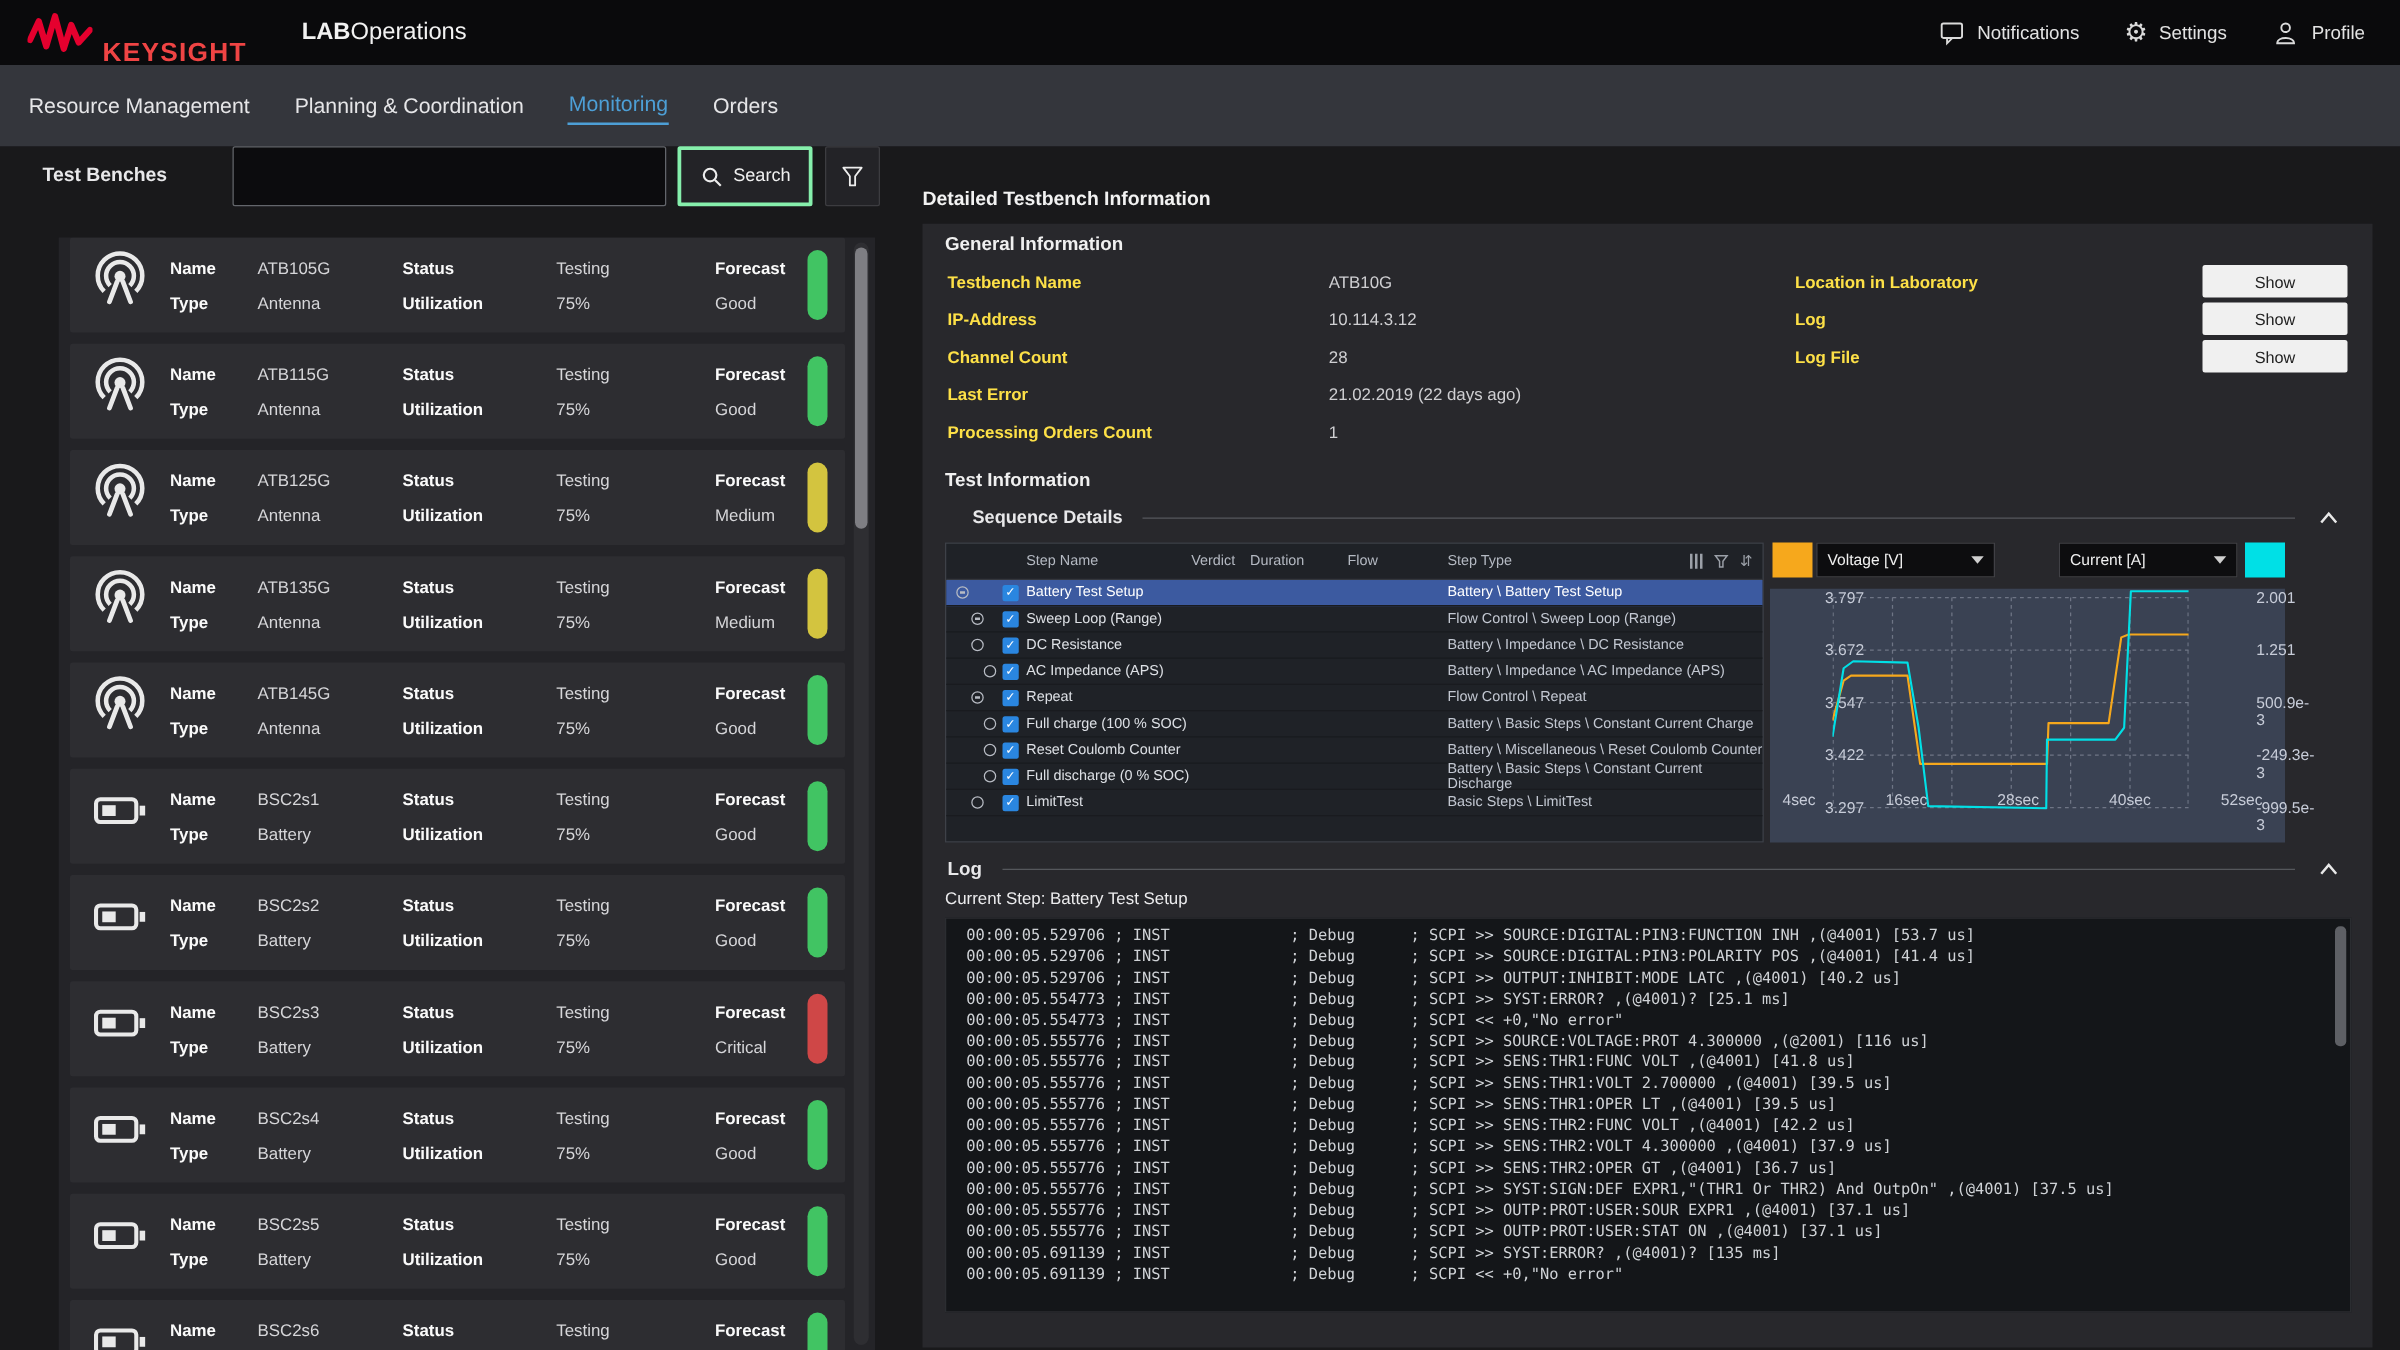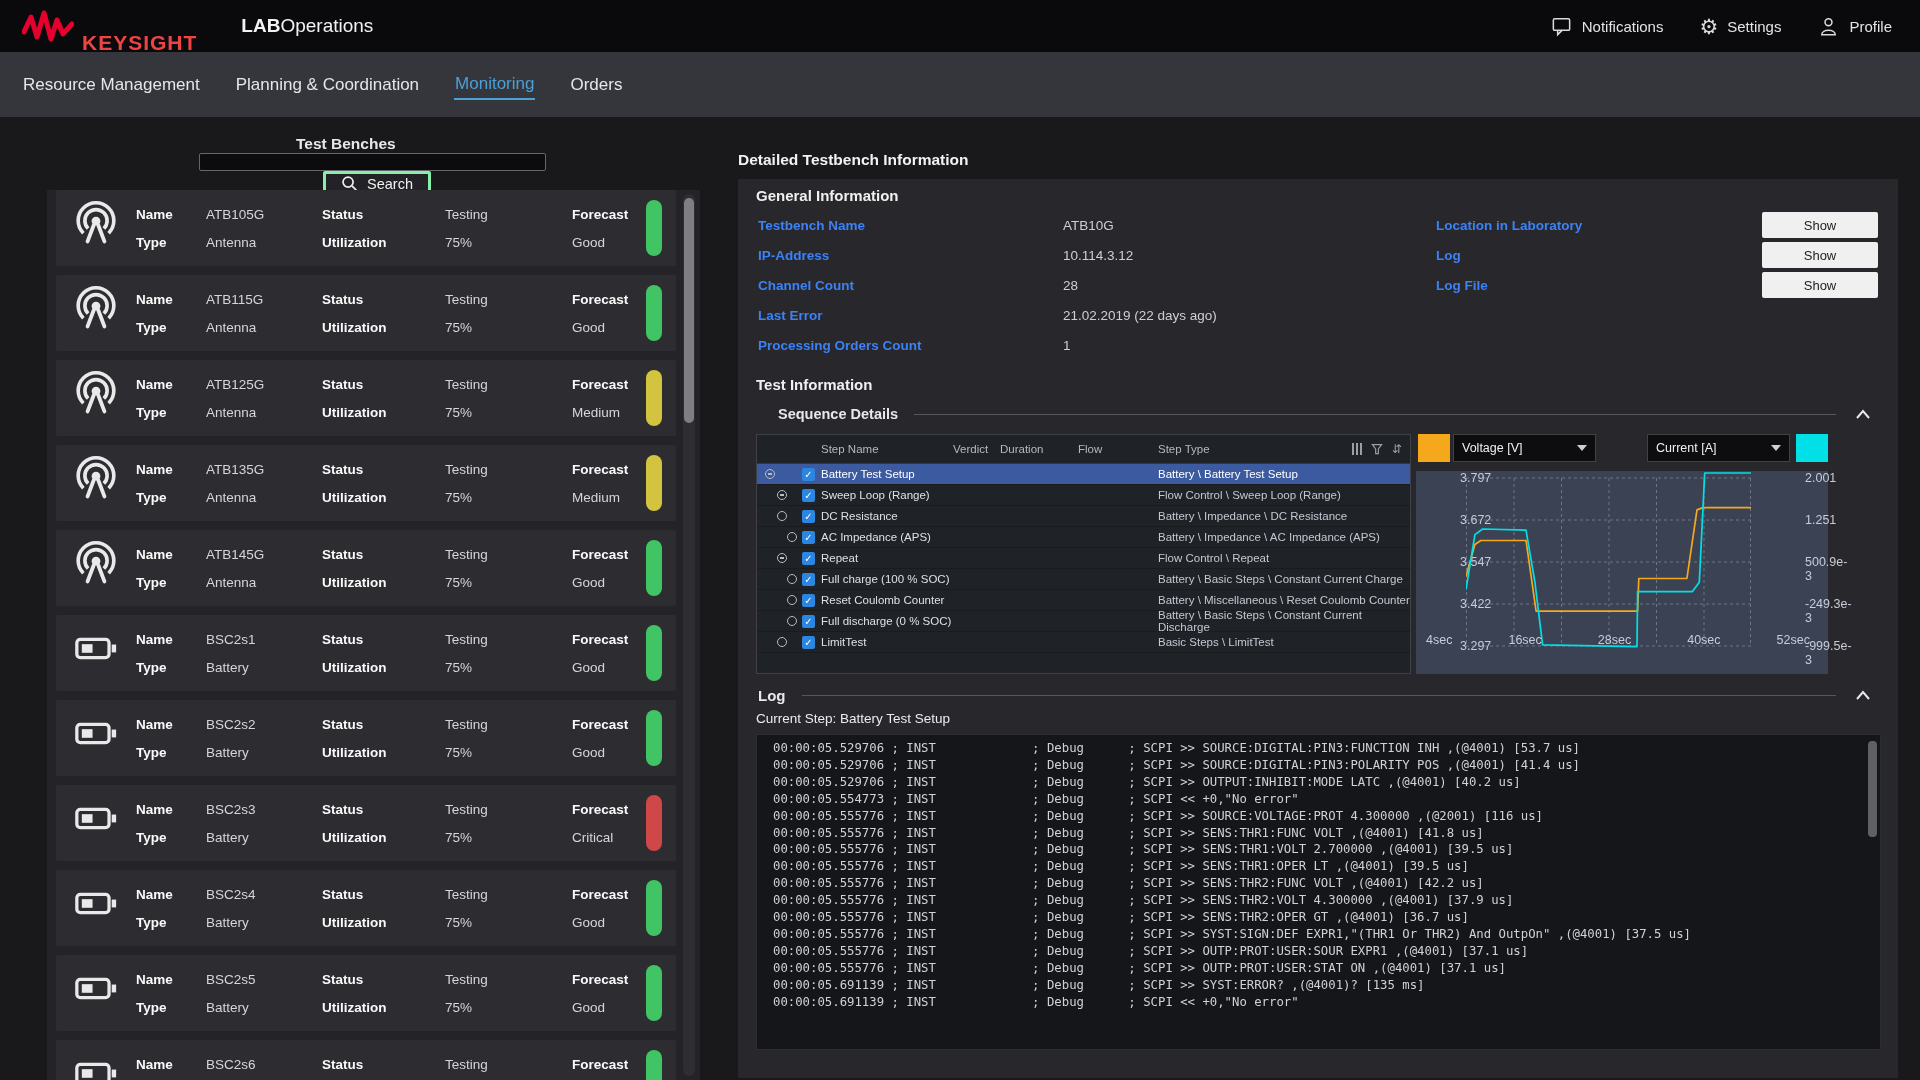--- a/index.html
+++ b/index.html
@@ -21,21 +21,21 @@
   .gear-glyph { font-size:21px; line-height:1; color:#dadada; }
 
   
   .navbar { position:absolute; left:0; top:52px; width:1920px; height:65px; background:#34363c;
     display:flex; align-items:center; gap:34px; padding-left:22px; }
   .nav-item { font-size:17px; color:#e6e6e8; padding:4px 1px; }
   .nav-item.nav-true { color:#4d9fd6; border-bottom:2px solid #4d9fd6; }
 
   
   .left-panel { position:absolute; left:0; top:117px; width:724px; height:963px; }
-  .bench-header { position:absolute; left:34px; top:18px; width:676px; height:48px; display:flex; align-items:center;flex-direction:column; }
+  .bench-header { position:absolute; left:34px; top:0; width:676px; height:48px; display:flex; align-items:center; }
   .bench-title { font-size:15.5px; font-weight:bold; width:152px; }
   .bench-search-input { width:347px; height:48px; background:#0c0c0e; border:1px solid #63666b;
     border-radius:2px; color:#eee; font-size:14px; padding:0 10px; outline:none; }
   .bench-search-btn { width:108px; height:48px; margin-left:9px; background:#232327; border:3px solid #86efac;
     border-radius:2px; color:#f0f0f0; font-size:14.5px; display:flex; align-items:center; justify-content:center; gap:8px; }
   .bench-filter-btn { width:44px; height:48px; margin-left:10px; background:#232327; border:1px solid #3c3c40;
     border-radius:2px; display:flex; align-items:center; justify-content:center; }
   .bench-list { position:absolute; left:47px; top:73px; width:653px; height:890px; background:#242428; overflow:hidden; }
   .bench-scrollbar { position:absolute; right:5px; top:4px; width:12px; height:882px; background:#2e2e32; border-radius:6px; }
   .bench-scroll-thumb { position:absolute; left:1px; top:4px; width:10px; height:225px; background:#7e7e83; border-radius:5px; }
@@ -56,21 +56,21 @@
 
   
   .detail-panel { position:absolute; left:738px; top:117px; width:1160px; height:1076px; }
   .detail-title { margin-top:34px; font-size:15.5px; font-weight:bold; color:#f2f2f2; }
   .detail-card { margin-top:10px; width:1160px; height:899px; background:#28282c; padding:8px 20px 0 18px; overflow:hidden; }
 
   h2.sec { font-size:15px; font-weight:bold; color:#f0f0f0; }
   .gi-wrap { display:flex; margin-top:6px; }
   .gi-left { width:680px; }
   .gi-row { display:grid; grid-template-columns:305px auto; height:30px; align-items:center; padding-left:2px; }
-  .gi-label { font-weight:bold; font-size:13.5px; color:#3b82f6; }
+  .gi-label { font-weight:bold; font-size:13.5px; color:#fde047; }
   .gi-value { font-size:13.5px; color:#cfcfd2; }
   .gi-right { flex:1; }
   .gi-link-row { display:grid; grid-template-columns:1fr 116px; height:30px; align-items:center; }
   .show-btn { width:116px; height:26px; background:#f0f0f0; color:#222; border:none; border-radius:2px; font-size:13px; }
 
   .ti-heading { margin-top:16px; }
   .rule-row { display:flex; align-items:center; margin-top:12px; }
   .rule-row .sub { font-size:14.5px; font-weight:bold; margin-left:22px; white-space:nowrap; }
   .rule-row.log-rule .sub { margin-left:2px; font-size:15px; }
   .rule-line { flex:1; height:1px; background:#55575c; margin:0 14px 0 16px; }
@@ -718,20 +718,21 @@
     <div class="current-step">Current Step: Battery Test Setup</div>
 
     <div class="log-box">
 
         <div class="log-line">00:00:05.529706 ; INST             ; Debug      ; SCPI &gt;&gt; SOURCE:DIGITAL:PIN3:FUNCTION INH ,(@4001) [53.7 us]</div>
 
         <div class="log-line">00:00:05.529706 ; INST             ; Debug      ; SCPI &gt;&gt; SOURCE:DIGITAL:PIN3:POLARITY POS ,(@4001) [41.4 us]</div>
 
         <div class="log-line">00:00:05.529706 ; INST             ; Debug      ; SCPI &gt;&gt; OUTPUT:INHIBIT:MODE LATC ,(@4001) [40.2 us]</div>
 
+        <div class="log-line">00:00:05.554773 ; INST             ; Debug      ; SCPI &gt;&gt; SYST:ERROR? ,(@4001)? [25.1 ms]</div>
 
         <div class="log-line">00:00:05.554773 ; INST             ; Debug      ; SCPI &lt;&lt; +0,"No error"</div>
 
         <div class="log-line">00:00:05.555776 ; INST             ; Debug      ; SCPI &gt;&gt; SOURCE:VOLTAGE:PROT 4.300000 ,(@2001) [116 us]</div>
 
 
         <div class="log-line">00:00:05.555776 ; INST             ; Debug      ; SCPI &gt;&gt; SENS:THR1:FUNC VOLT ,(@4001) [41.8 us]</div>
 
         <div class="log-line">00:00:05.555776 ; INST             ; Debug      ; SCPI &gt;&gt; SENS:THR1:VOLT 2.700000 ,(@4001) [39.5 us]</div>
 

